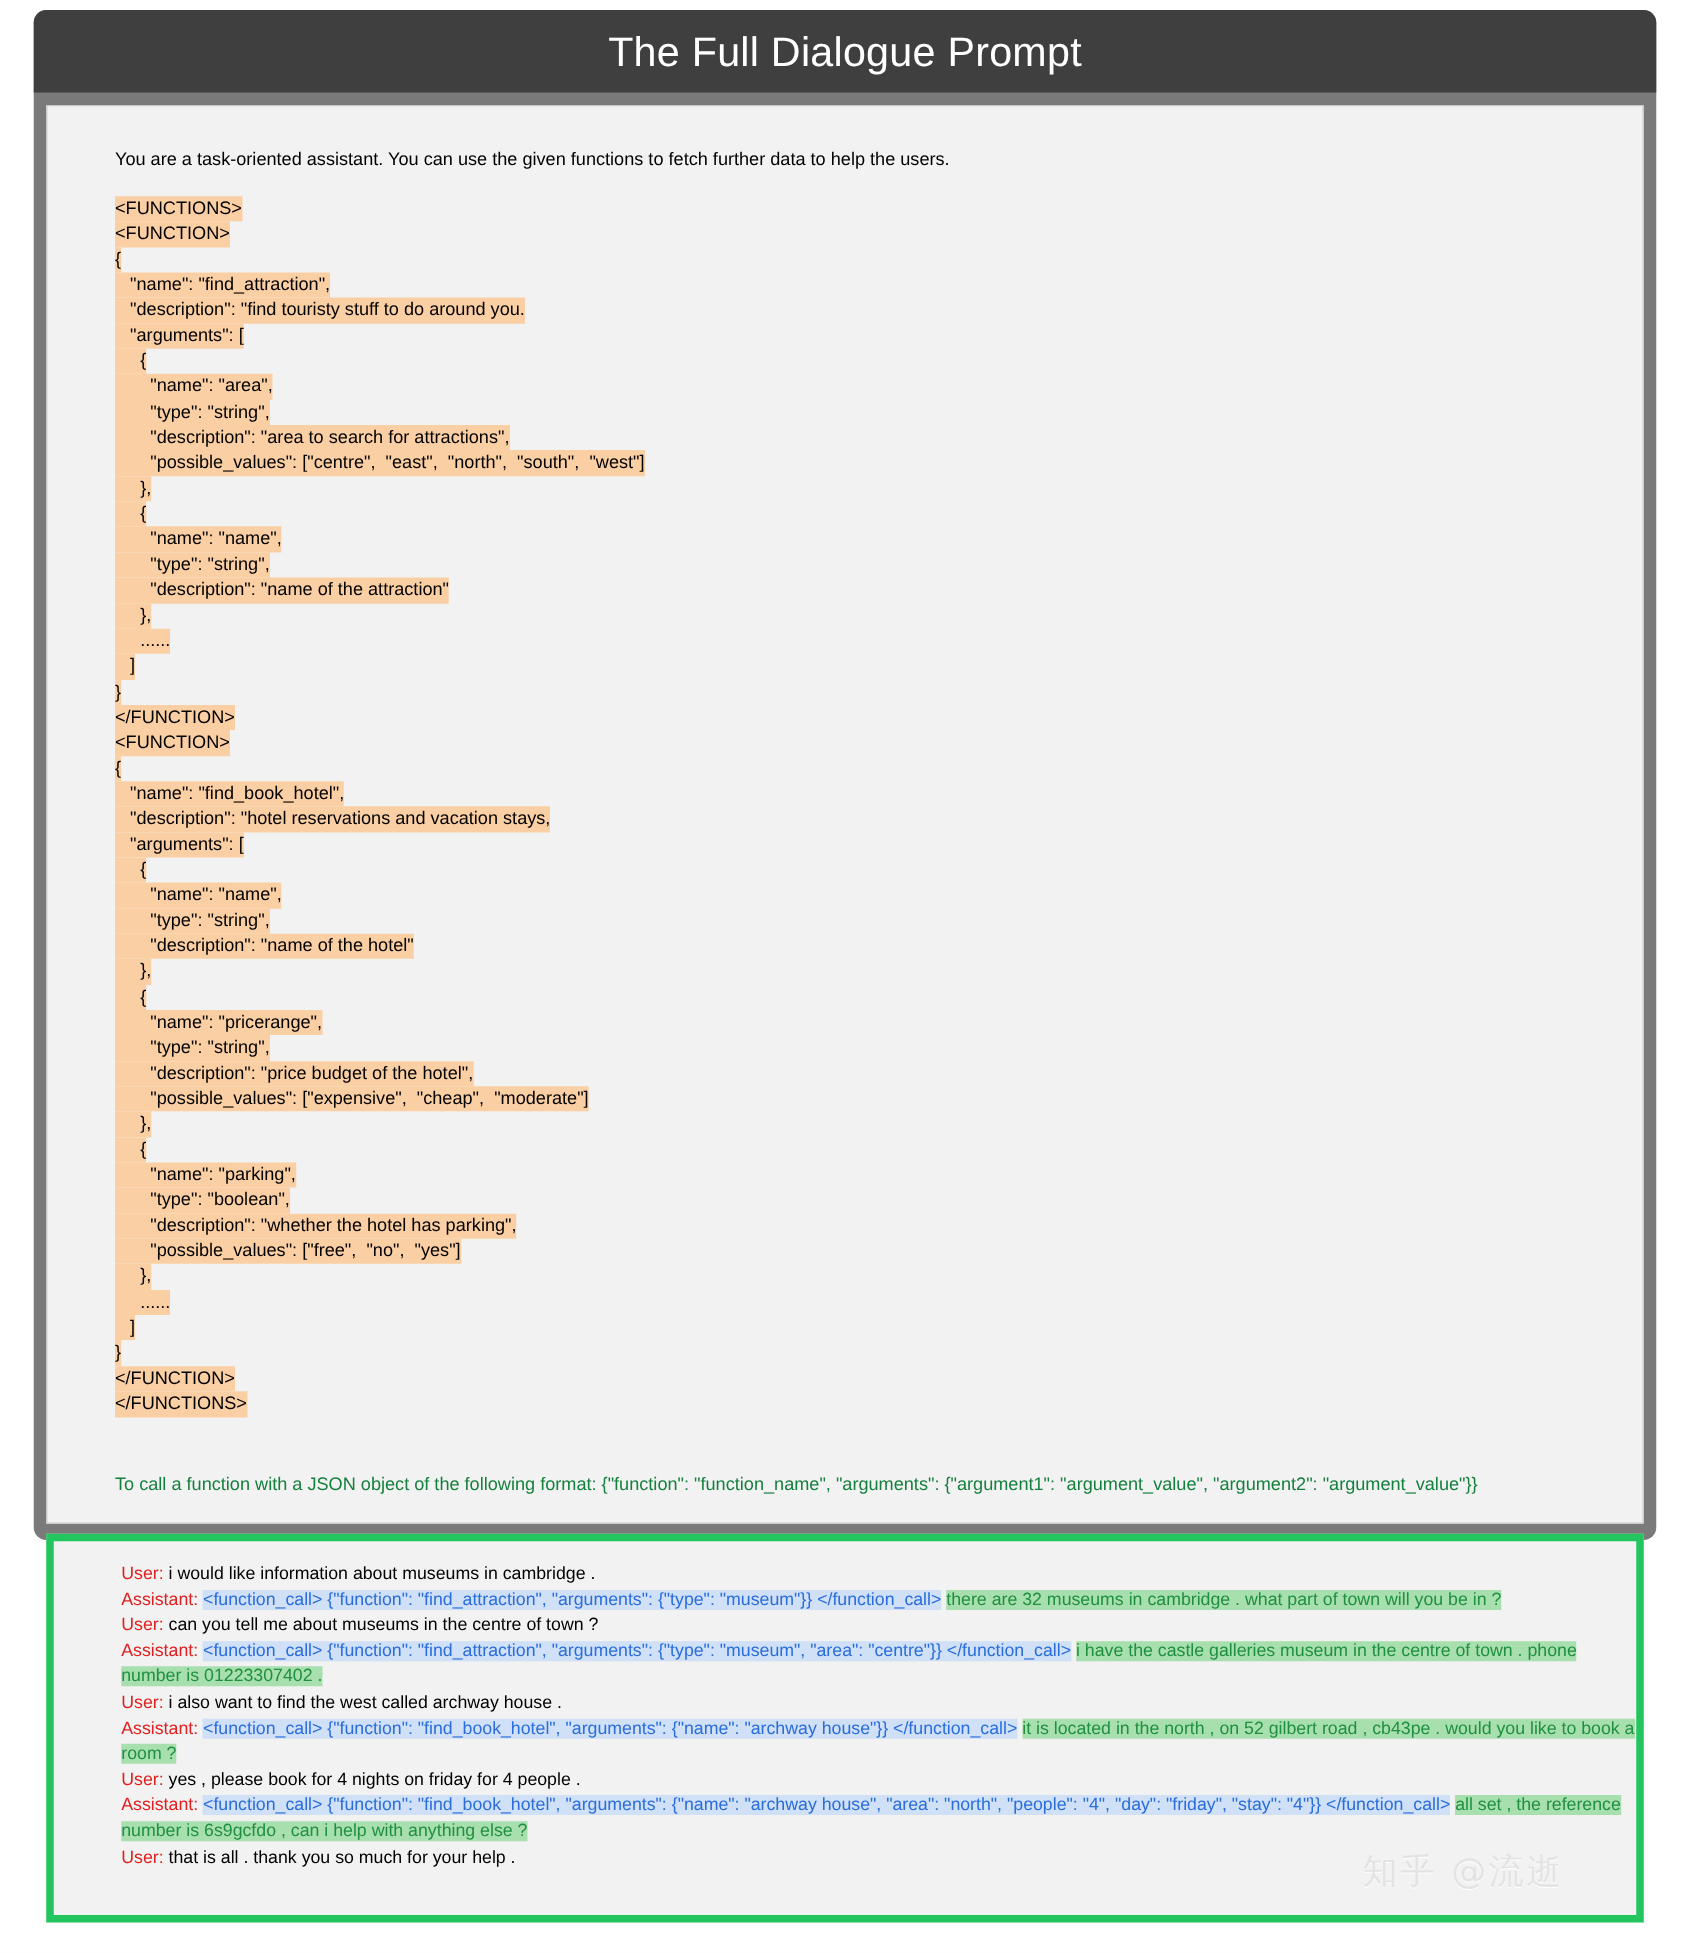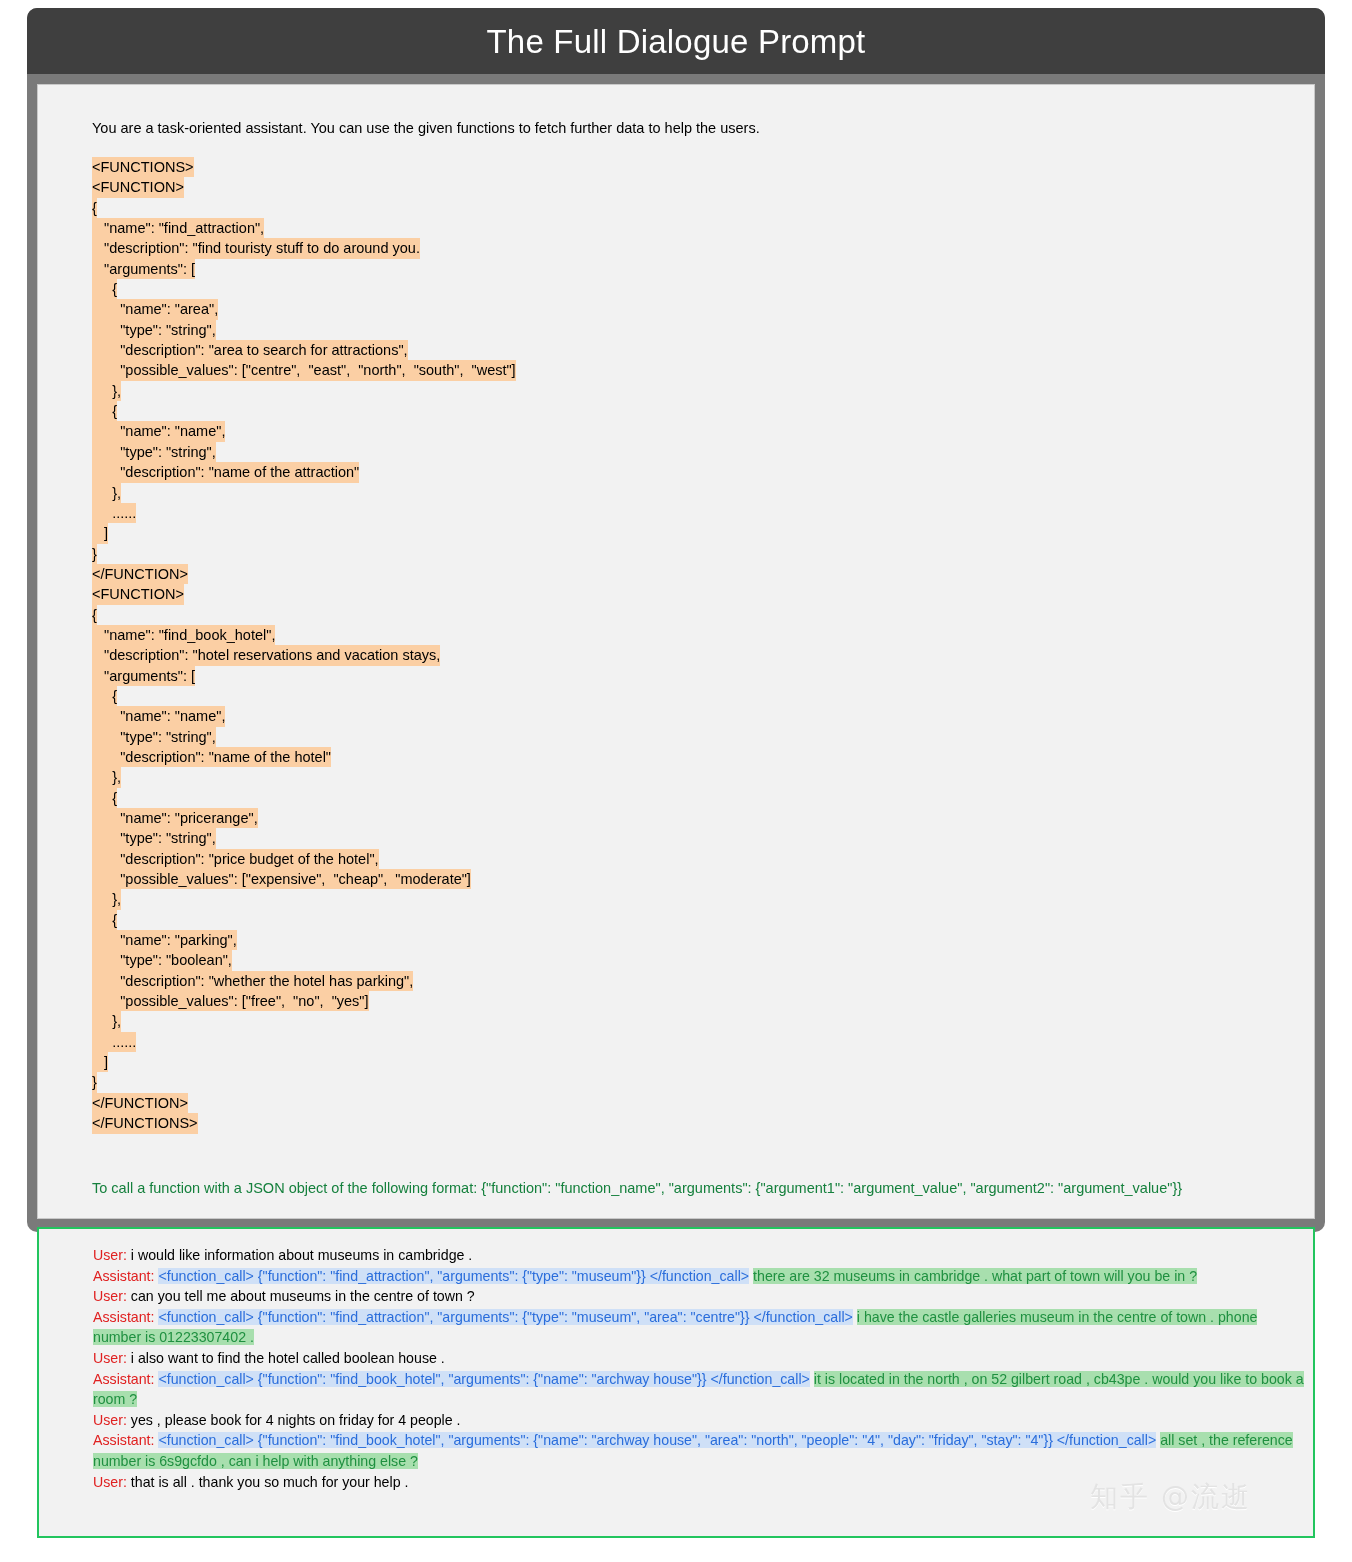--- a/index.html
+++ b/index.html
@@ -113,21 +113,21 @@
   }
 
   
   .dialogue-panel {
     position: absolute;
     left: 10px;
     top: 1219px;
     width: 1278px;
     height: 311px;
     background: #f2f2f2;
-    border: 2px solid #22c55e;
+    border: 6px solid #22c55e;
     box-sizing: border-box;
     overflow: hidden;
   }
   .dialogue-body {
     position: absolute;
     left: 54px;
     top: 16px;
     width: 1215px;
     font-size: 14.2px;
     line-height: 20.6px;
@@ -185,21 +185,21 @@
 
       <div class="callfmt-line">To call a function with a JSON object of the following format: {"function": "function_name", "arguments": {"argument1": "argument_value", "argument2": "argument_value"}}</div>
     </div>
 
     <div class="dialogue-panel">
       <div class="dialogue-body" id="dialogue-body">
           <div class="turn"><span class="speaker">User:</span><span class="utext"> i would like information about museums in cambridge .</span></div>
           <div class="turn"><span class="speaker">Assistant:</span><span class="utext"> </span><span class="fcall">&lt;function_call&gt; {"function": "find_attraction", "arguments": {"type": "museum"}}  &lt;/function_call&gt;</span><span class="utext"> </span><span class="resp">there are 32 museums in cambridge . what part of town will you be in ?</span></div>
           <div class="turn"><span class="speaker">User:</span><span class="utext"> can you tell me about museums in the centre of town ?</span></div>
           <div class="turn"><span class="speaker">Assistant:</span><span class="utext"> </span><span class="fcall">&lt;function_call&gt; {"function": "find_attraction", "arguments": {"type": "museum", "area": "centre"}}  &lt;/function_call&gt;</span><span class="utext"> </span><span class="resp">i have the castle galleries museum in the centre of town . phone number is 01223307402 .</span></div>
-          <div class="turn"><span class="speaker">User:</span><span class="utext"> i also want to find the hotel called boolean house .</span></div>
+          <div class="turn"><span class="speaker">User:</span><span class="utext"> i also want to find the west called archway house .</span></div>
           <div class="turn"><span class="speaker">Assistant:</span><span class="utext"> </span><span class="fcall">&lt;function_call&gt; {"function": "find_book_hotel", "arguments": {"name": "archway house"}}  &lt;/function_call&gt;</span><span class="utext"> </span><span class="resp">it is located in the north , on 52 gilbert road , cb43pe . would you like to book a room ?</span></div>
           <div class="turn"><span class="speaker">User:</span><span class="utext">  yes , please book for 4 nights on friday for 4 people .</span></div>
           <div class="turn"><span class="speaker">Assistant:</span><span class="utext"> </span><span class="fcall">&lt;function_call&gt; {"function": "find_book_hotel", "arguments": {"name": "archway house", "area": "north", "people": "4", "day": "friday", "stay": "4"}} &lt;/function_call&gt;</span><span class="utext"> </span><span class="resp">all set , the reference number is 6s9gcfdo , can i help with anything else ?</span></div>
           <div class="turn"><span class="speaker">User:</span><span class="utext"> that is all . thank you so much for your help .</span></div>
         </div>
     </div>
 
   </div>
 
   <div class="watermark">知乎 @流逝</div>

